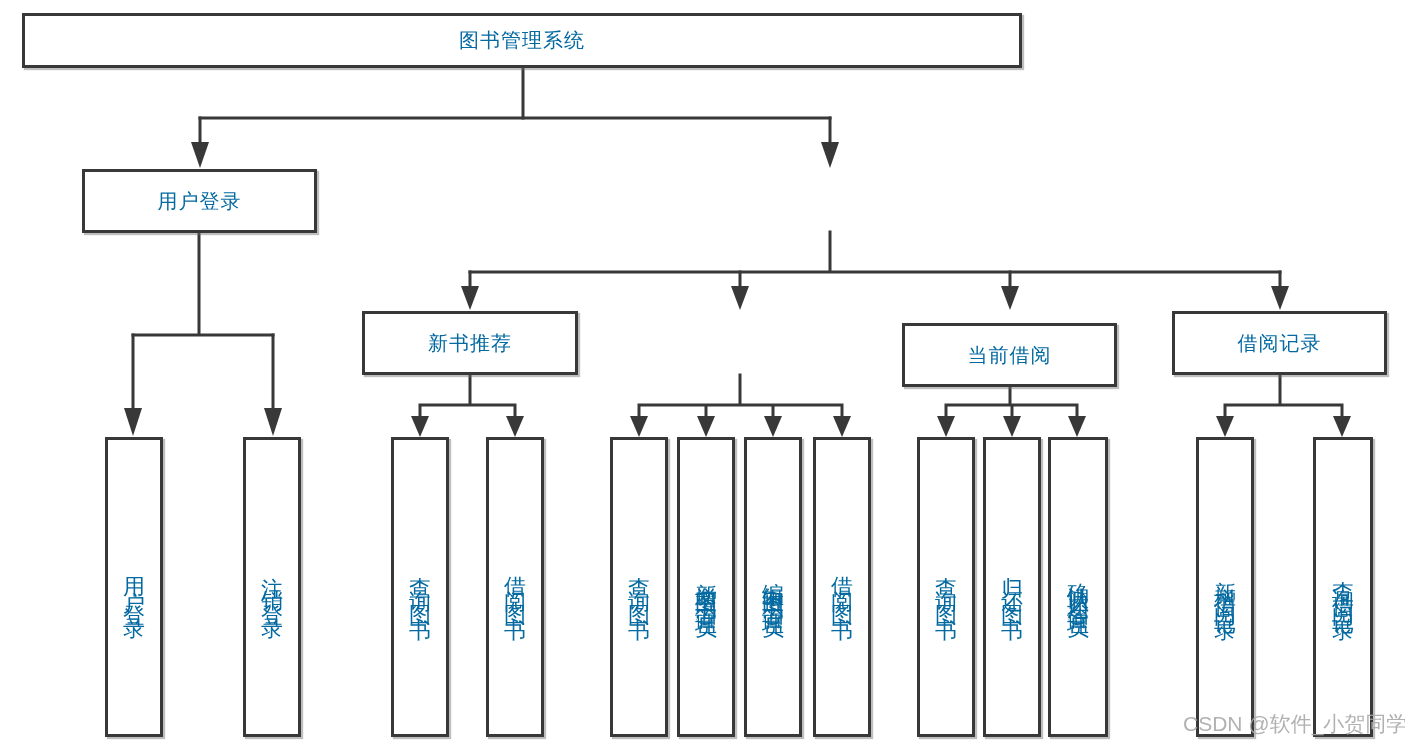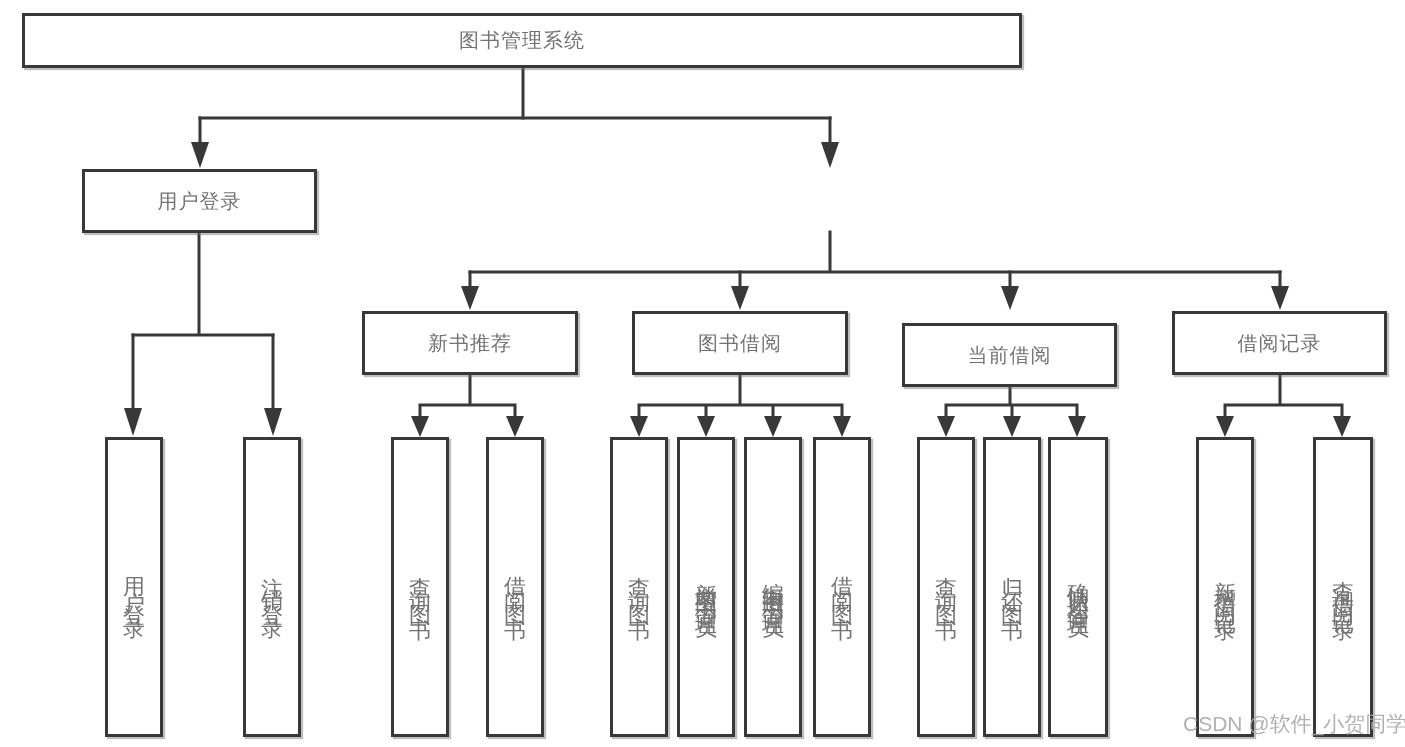--- a/index.html
+++ b/index.html
@@ -13,21 +13,21 @@
   #connectors{position:absolute;left:0;top:0;z-index:1;}
   .box{
     position:absolute;
     box-sizing:border-box;
     background:#ffffff;
     border:3px solid #383838;
     box-shadow:2px 2px 1px rgba(110,110,110,0.45);
     display:flex;
     align-items:center;
     justify-content:center;
-    color:#737373;
+    color:#0369a1;
     z-index:2;
   }
   .box.h{font-size:20px;letter-spacing:1px;}
   .box.v{top:437px;width:58px;height:300px;font-size:22px;}
   .vt{
     writing-mode:vertical-rl;
     text-orientation:mixed;
     letter-spacing:14px;
     line-height:1;
     white-space:nowrap;
@@ -92,21 +92,20 @@
       <polygon points="1216,416 1234,416 1225,437"></polygon>
       <polygon points="1333,416 1351,416 1342,437"></polygon>
     </g>
   </svg>
 
   <div class="box h" style="left:22px;top:13px;width:1000px;height:55px">图书管理系统</div>
 
   <div class="box h" style="left:82px;top:169px;width:235px;height:64px">用户登录</div>
 
   <div class="box h" style="left:362px;top:311px;width:216px;height:64px">新书推荐</div>
-  <div class="box h" style="left:632px;top:311px;width:216px;height:64px">图书借阅</div>
   <div class="box h" style="left:902px;top:323px;width:215px;height:64px">当前借阅</div>
   <div class="box h" style="left:1172px;top:311px;width:215px;height:64px">借阅记录</div>
 
   <div class="box v" style="left:105px">
     <span class="vt">用户登录</span>
   </div>
   <div class="box v" style="left:243px">
     <span class="vt">注销登录</span>
   </div>
 

